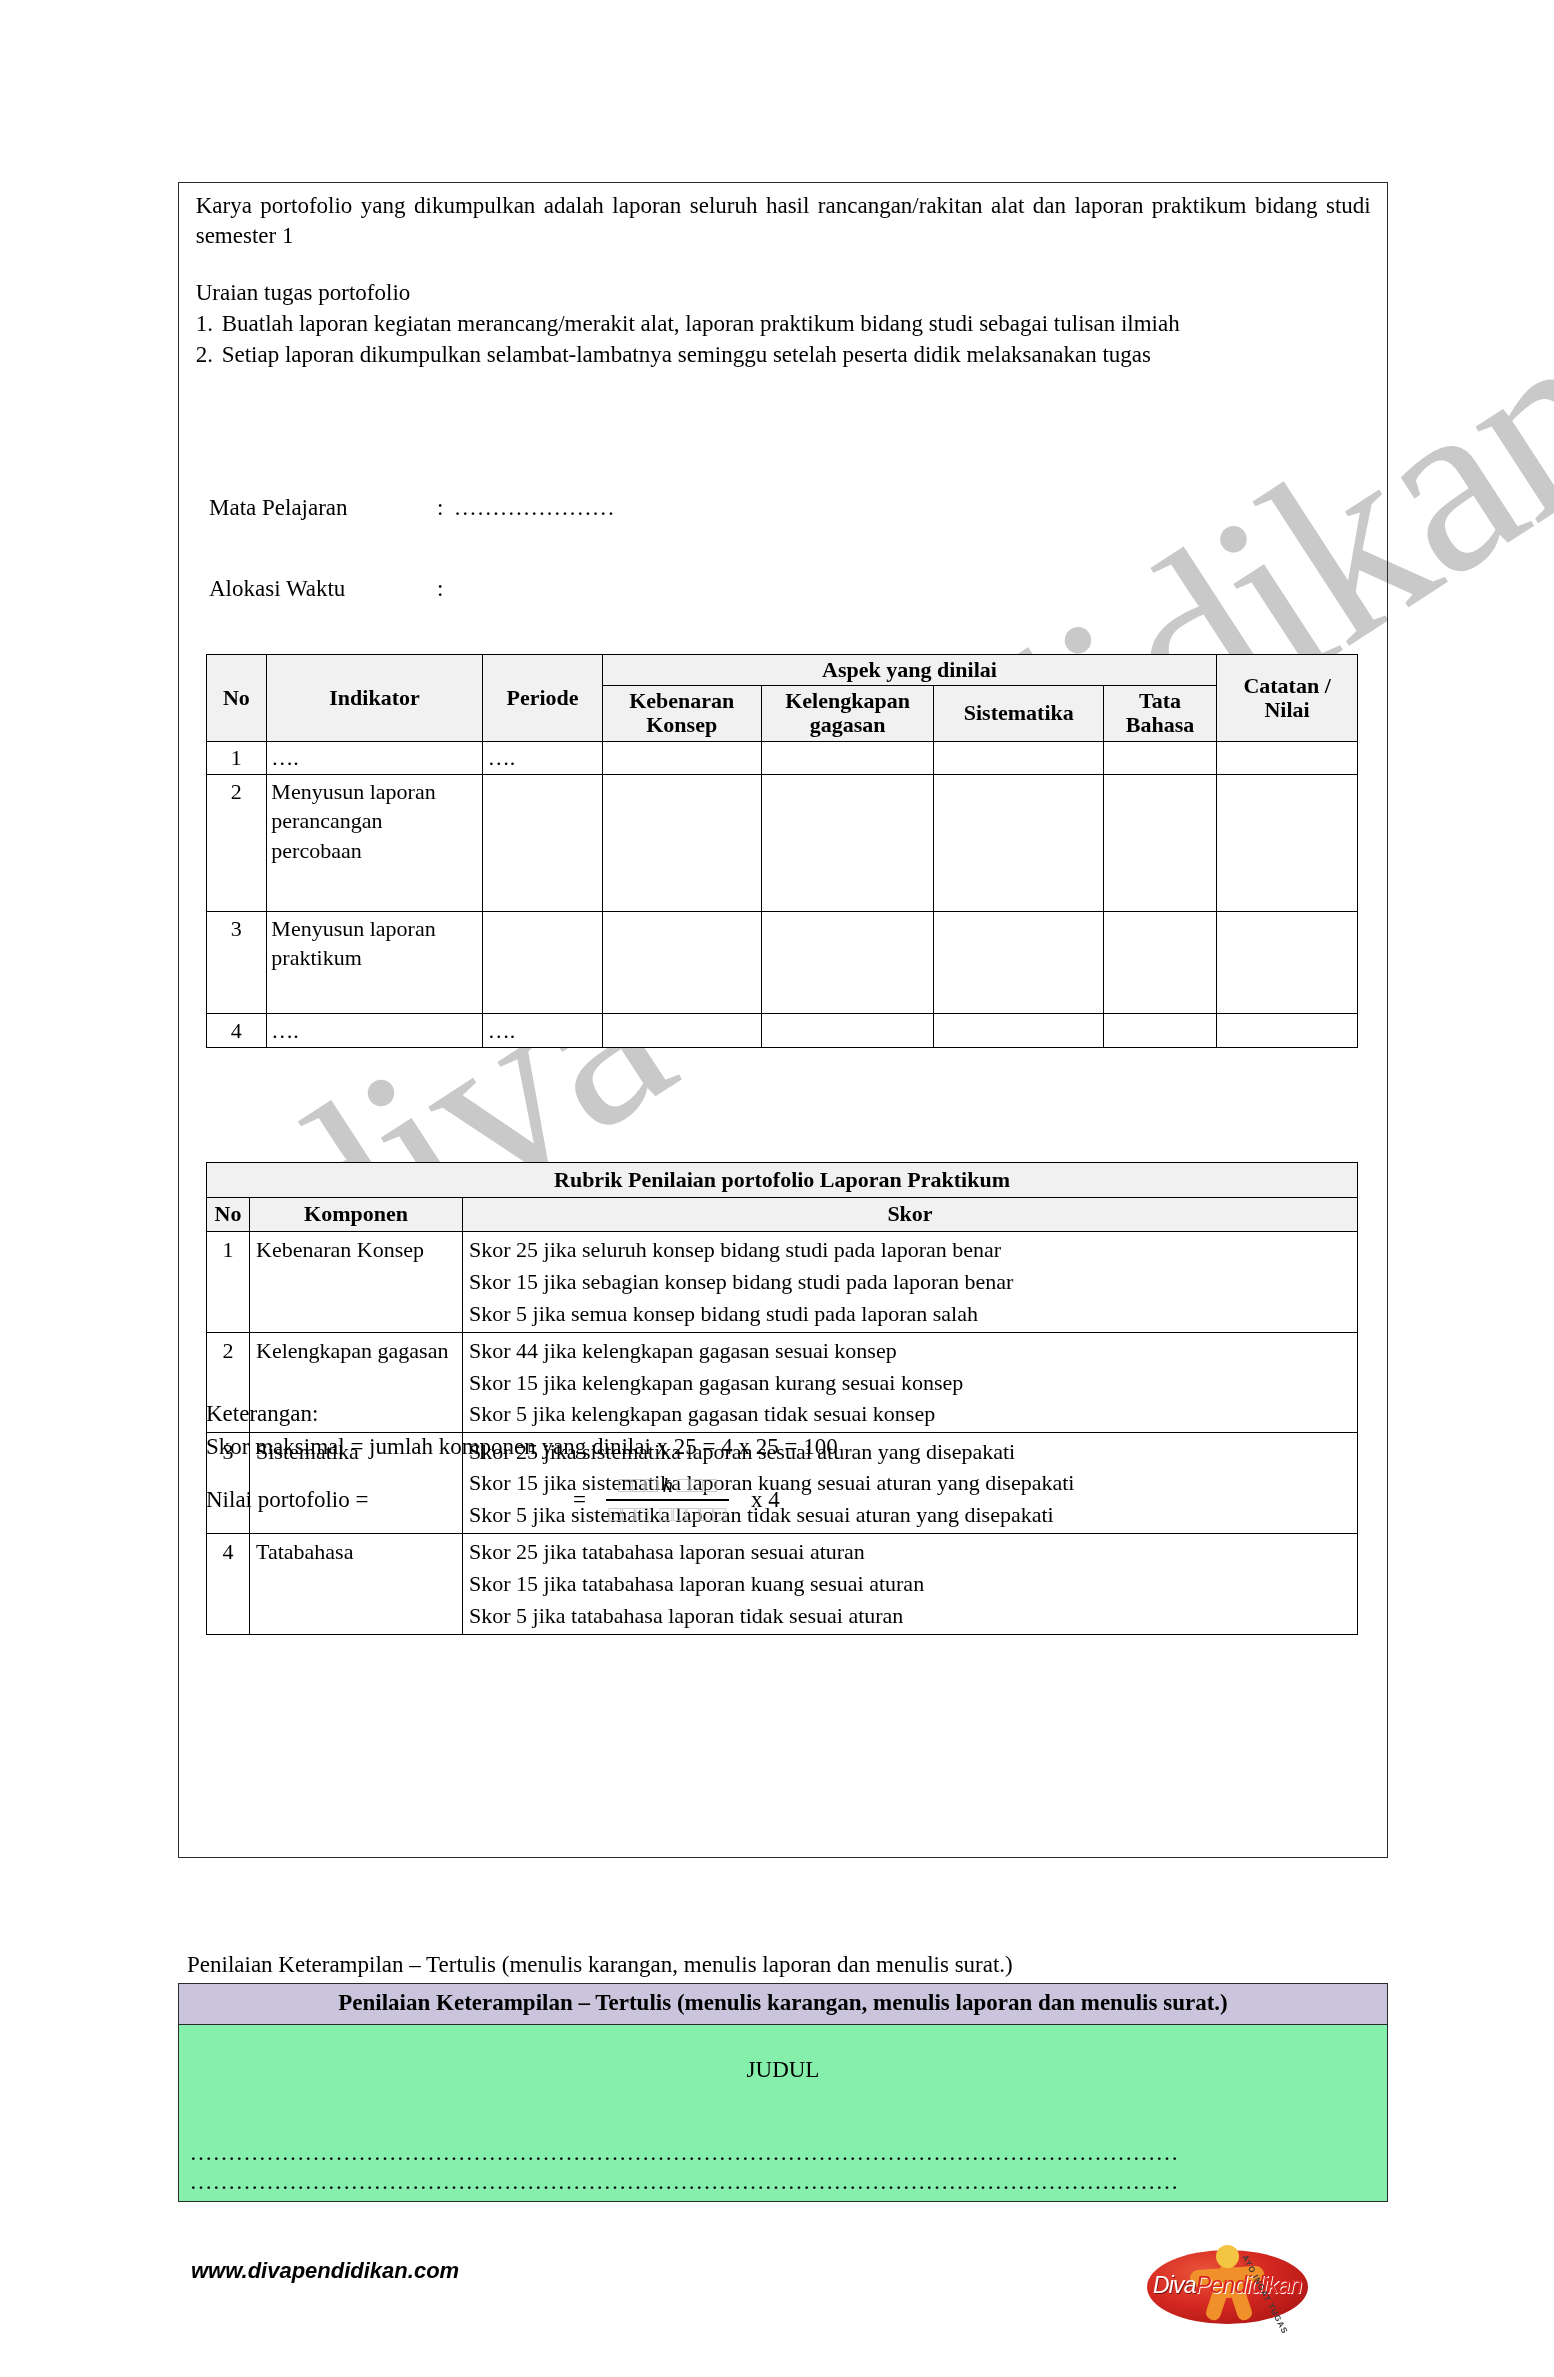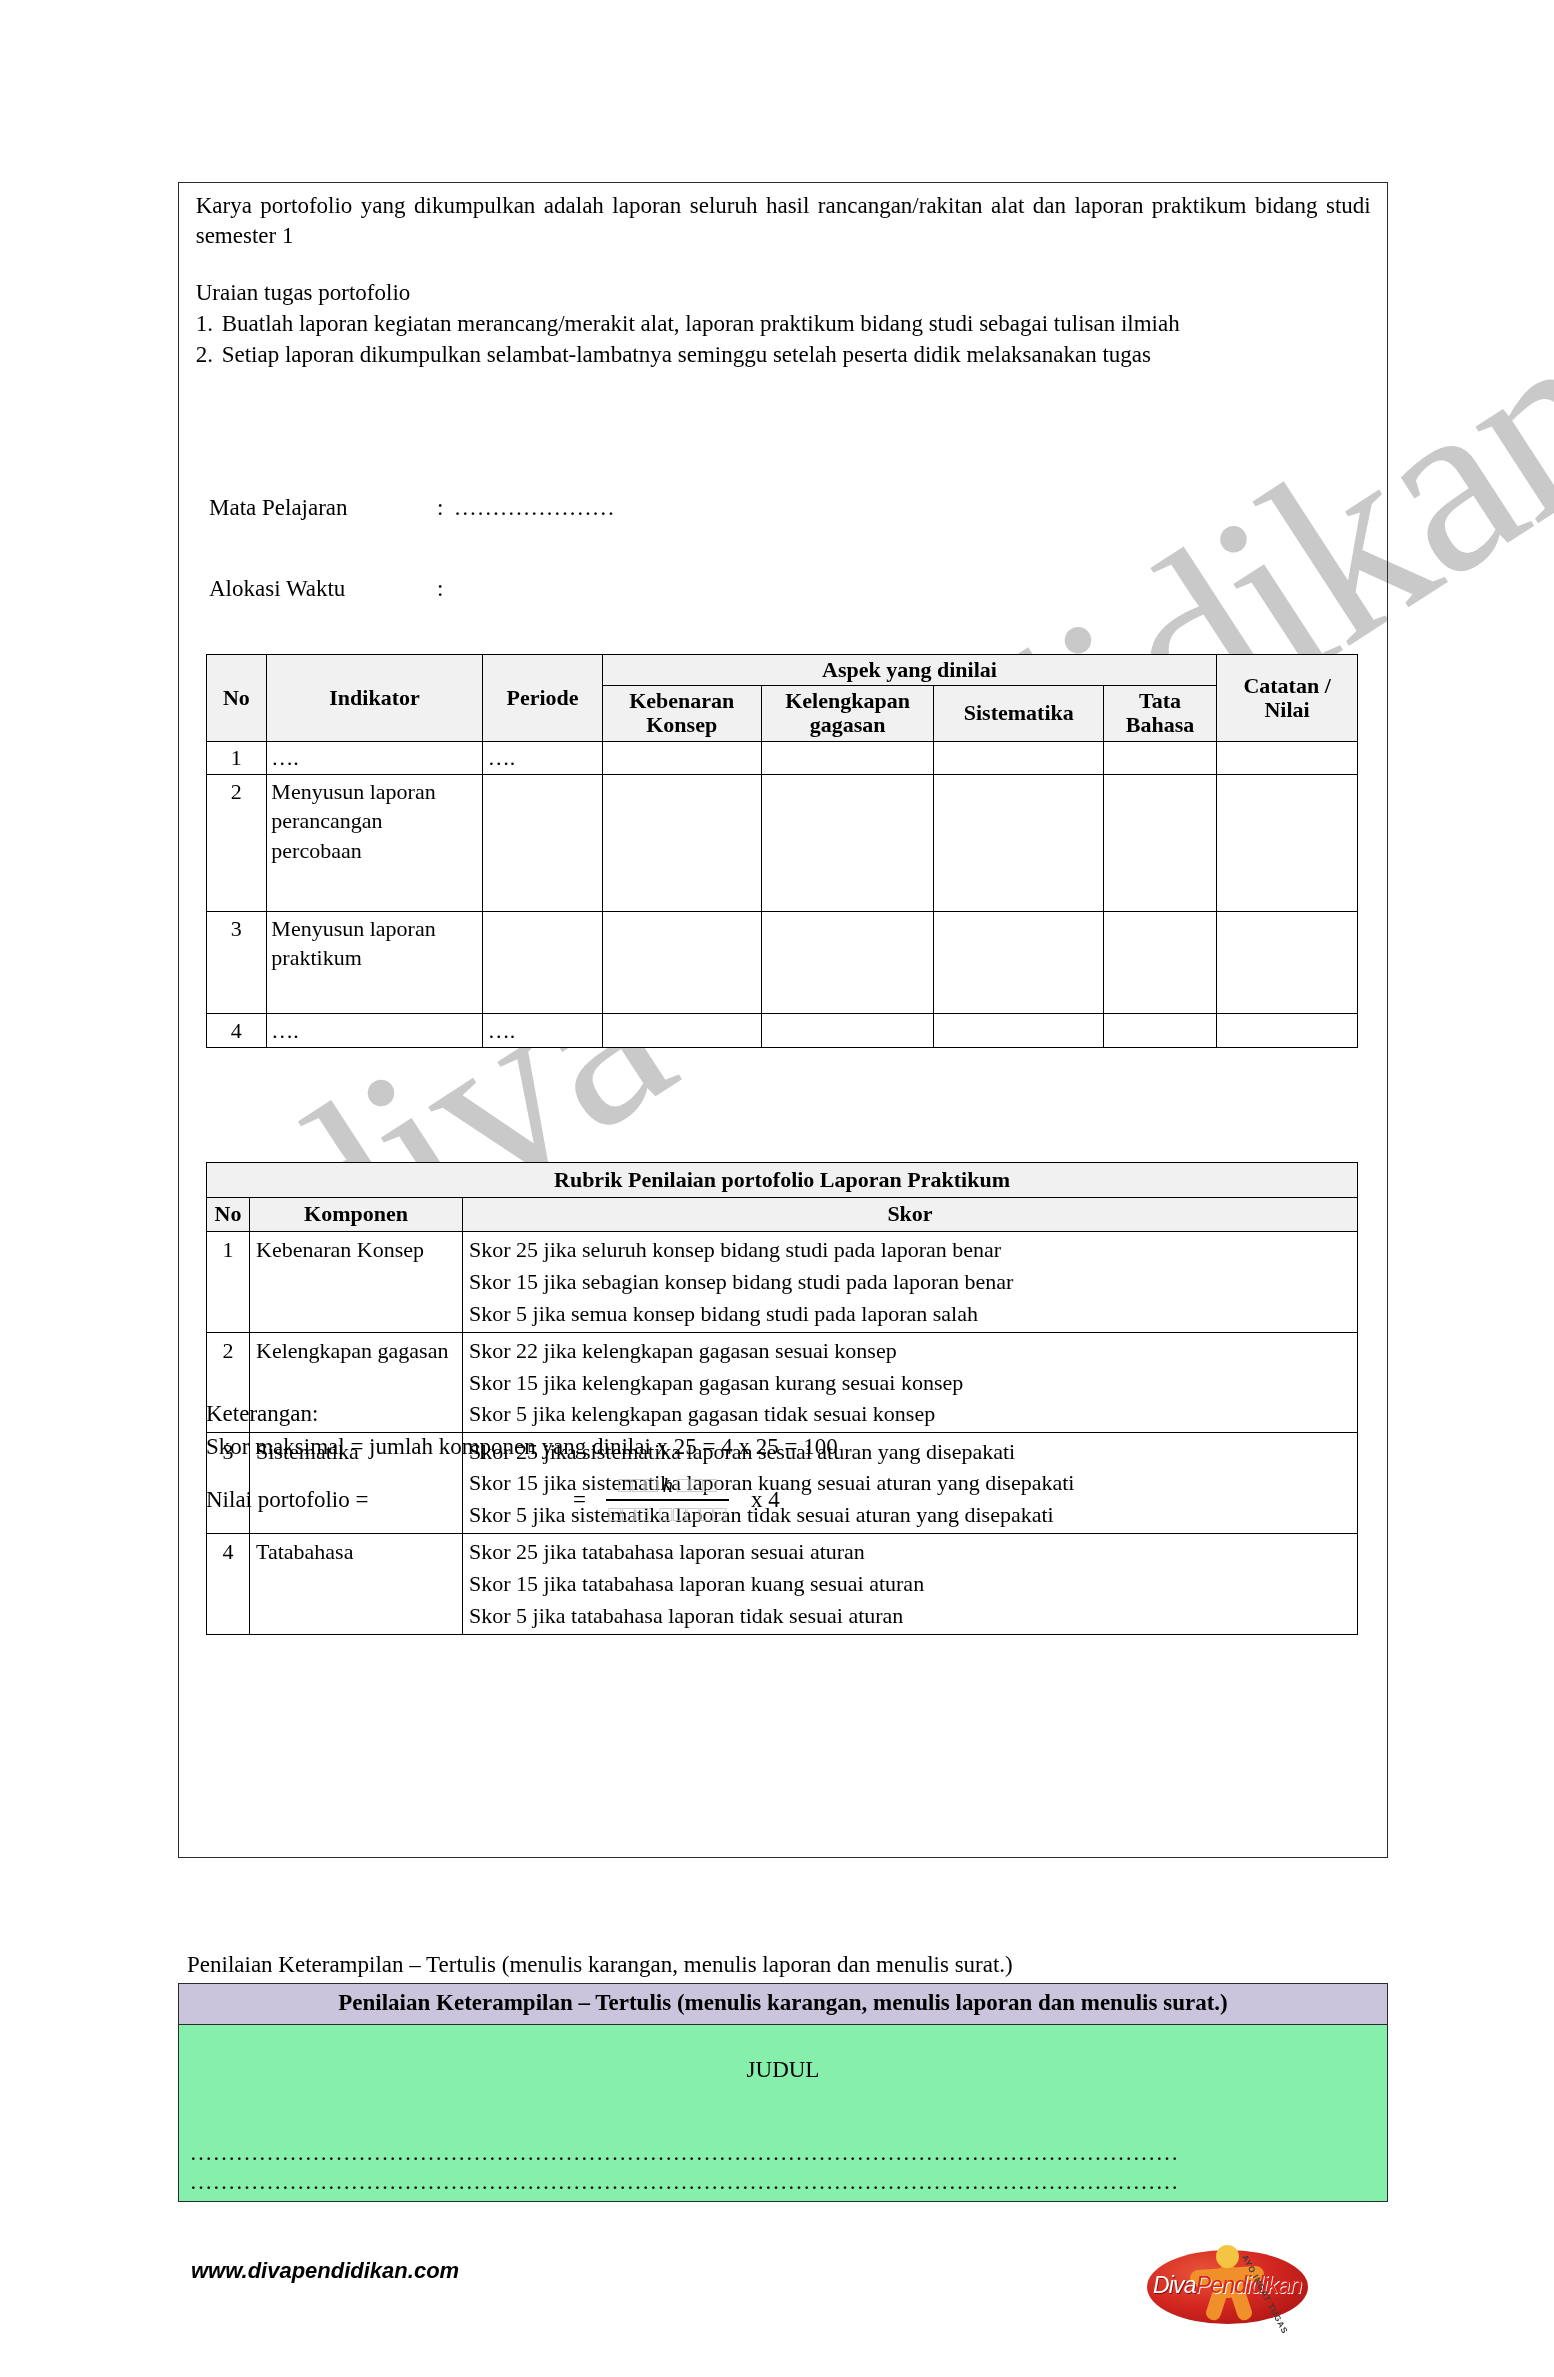--- a/index.html
+++ b/index.html
@@ -482,21 +482,21 @@
             <td>
               <div>Skor 25 jika seluruh konsep bidang studi pada laporan benar</div>
               <div>Skor 15 jika sebagian konsep bidang studi pada laporan benar</div>
               <div>Skor 5 jika semua konsep bidang studi pada laporan salah</div>
             </td>
           </tr>
           <tr>
             <td style="text-align:center">2</td>
             <td>Kelengkapan gagasan</td>
             <td>
-              <div>Skor 22 jika kelengkapan gagasan sesuai konsep</div>
+              <div>Skor 44 jika kelengkapan gagasan sesuai konsep</div>
               <div>Skor 15 jika kelengkapan gagasan kurang sesuai konsep</div>
               <div>Skor 5 jika kelengkapan gagasan tidak sesuai konsep</div>
             </td>
           </tr>
           <tr>
             <td style="text-align:center">3</td>
             <td>Sistematika</td>
             <td>
               <div>Skor 25 jika sistematika laporan sesuai aturan yang disepakati</div>
               <div>Skor 15 jika sistematika laporan kuang sesuai aturan yang disepakati</div>

